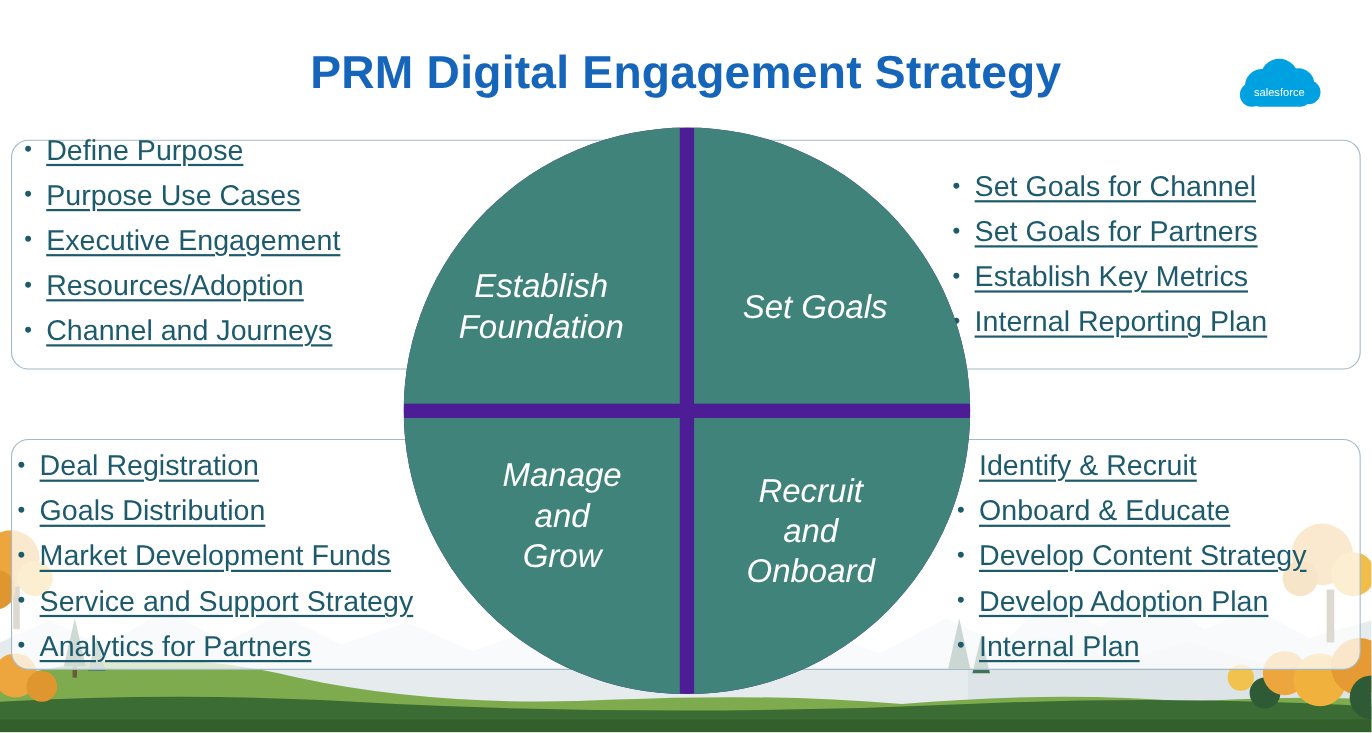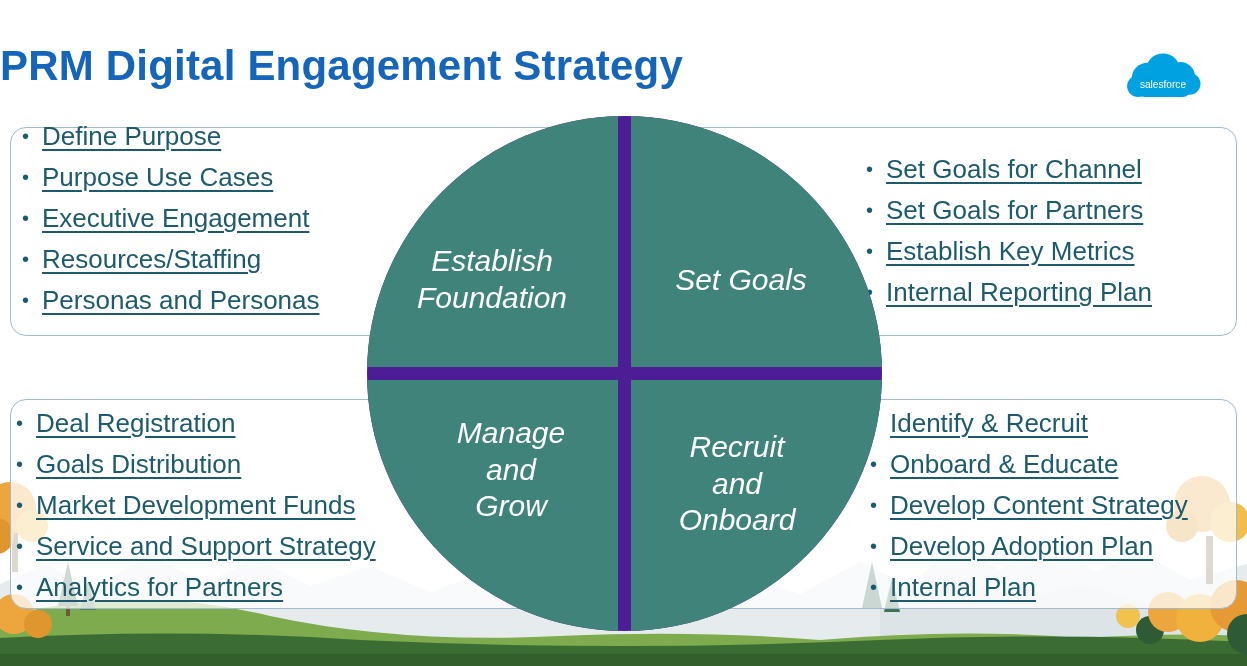--- a/index.html
+++ b/index.html
@@ -10,20 +10,21 @@
     height: 666px;
     background: #ffffff;
     overflow: hidden;
     font-family: "Liberation Sans", sans-serif;
   }
 
   
   .title {
     position: absolute;
     top: 42px; left: 0; right: 0;
+    text-align: center;
     font-size: 42px;
     font-weight: bold;
     color: #1565bb;
     letter-spacing: 0.2px;
     z-index: 6;
   }
 
   
   .logo {
     position: absolute;
@@ -163,24 +164,24 @@
     <li>
         <span class="link">Define Purpose</span>
       </li>
     <li>
         <span class="link">Purpose Use Cases</span>
       </li>
     <li>
         <span class="link">Executive Engagement</span>
       </li>
     <li>
-        <span class="link">Resources/Staffing</span>
-      </li>
-    <li>
-        <span class="link">Personas and Personas</span>
+        <span class="link">Resources/Adoption</span>
+      </li>
+    <li>
+        <span class="link">Channel and Journeys</span>
       </li>
   </ul>
 
   <ul class="list list-sg">
     <li>
         <span class="link">Set Goals for Channel</span>
       </li>
     <li>
         <span class="link">Set Goals for Partners</span>
       </li>

